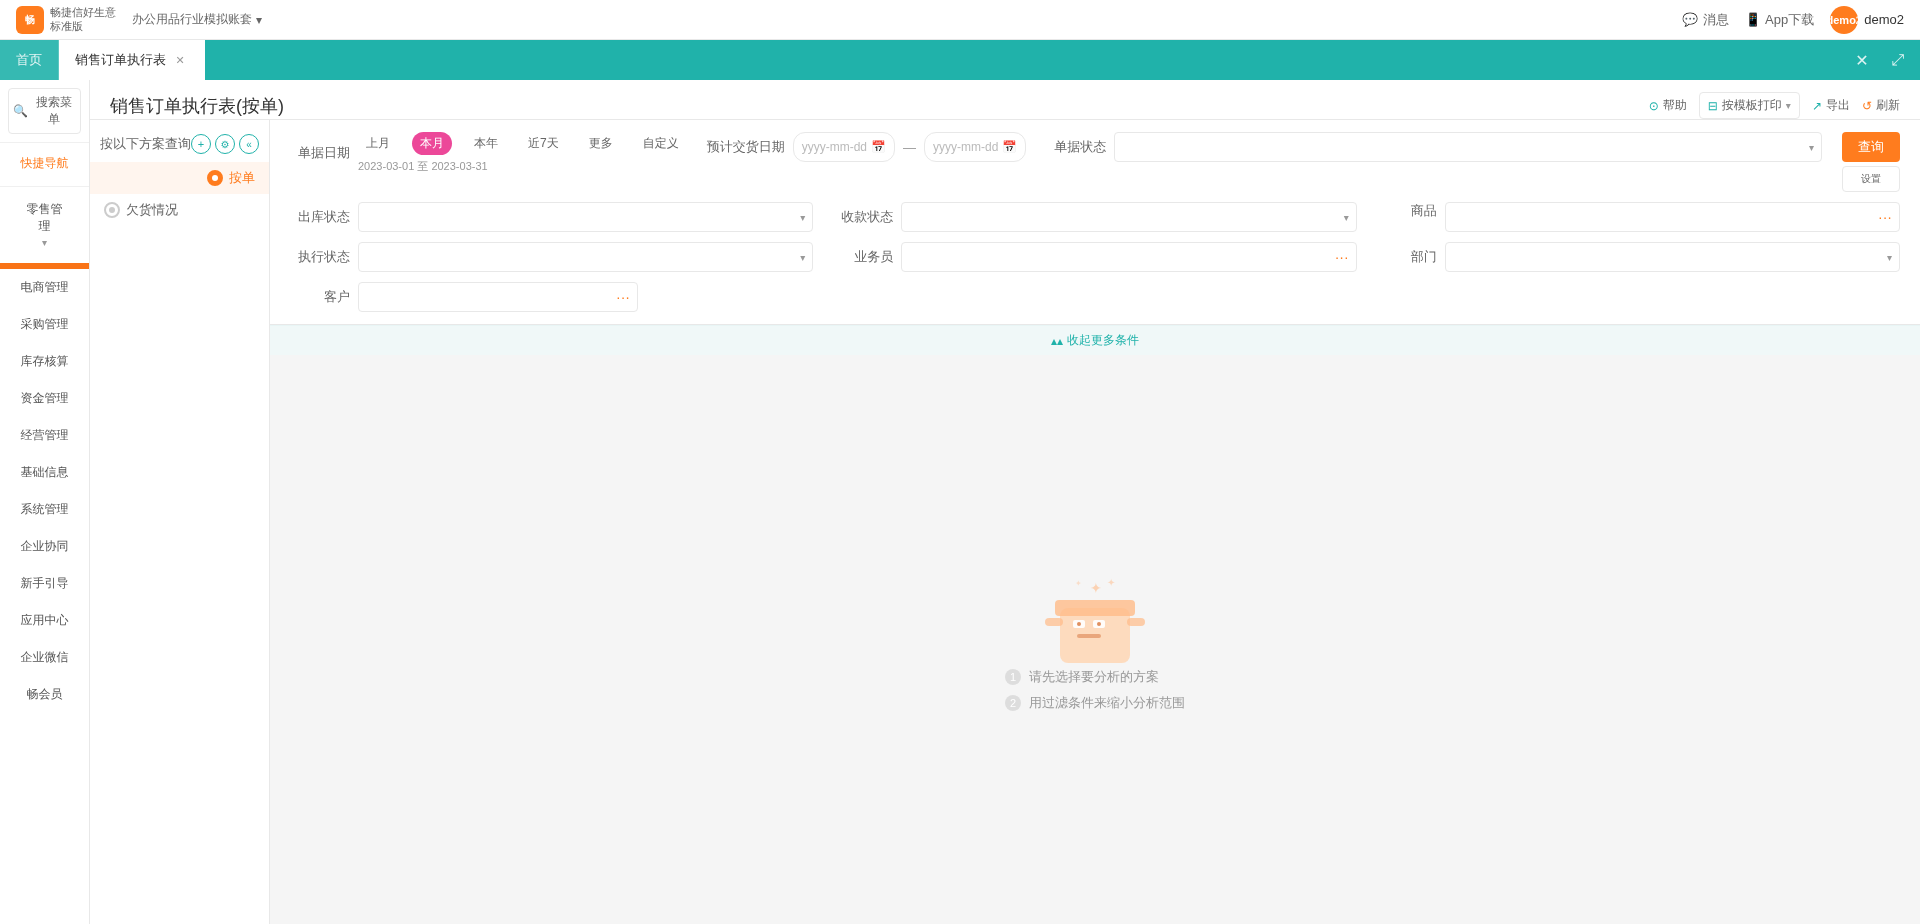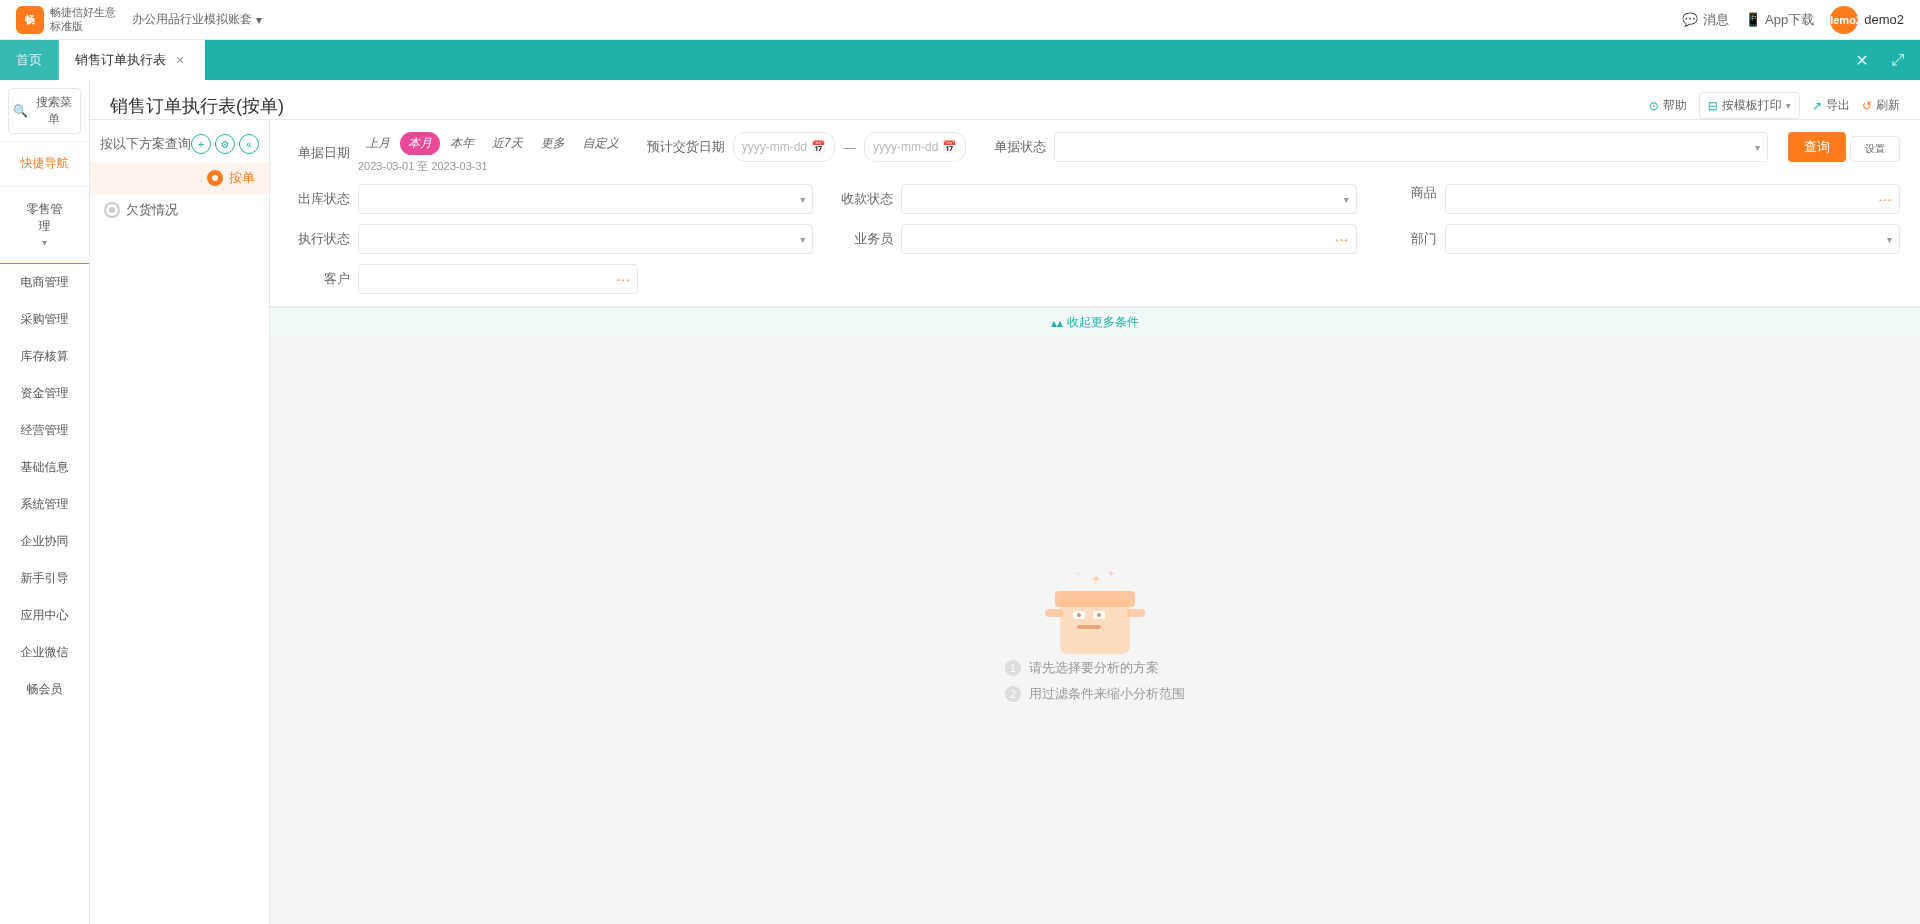--- a/index.html
+++ b/index.html
@@ -30,39 +30,39 @@
     
     .main-layout { display: flex; flex: 1; overflow: hidden; }
 
     
     .sidebar { width: 90px; background: #fff; border-right: 1px solid #e8e8e8; display: flex; flex-direction: column; overflow-y: auto; flex-shrink: 0; }
     .sidebar-search { padding: 8px; border-bottom: 1px solid #f0f0f0; }
     .sidebar-search-btn { width: 100%; padding: 5px 4px; background: none; border: 1px solid #e8e8e8; border-radius: 4px; cursor: pointer; color: #666; font-size: 12px; display: flex; align-items: center; justify-content: center; gap: 4px; }
     .sidebar-nav { padding: 8px 8px; border-bottom: 1px solid #f0f0f0; }
     .sidebar-nav-title { text-align: center; font-size: 12px; color: #ff7c1e; padding: 4px 0 6px; }
     .sidebar-item { padding: 8px 4px; text-align: center; cursor: pointer; color: #555; font-size: 12px; border-radius: 4px; margin: 2px 6px; }
-    .sidebar-section { padding: 4px 12px; border-bottom: 1px solid #f97316; }
+    .sidebar-section { padding: 4px 12px; border-bottom: 6px solid #f97316; }
     .sidebar-sub-item { padding: 7px 10px 7px 16px; cursor: pointer; color: #555; font-size: 12px; }
     .sidebar-sub-item.active { color: #ff7c1e; }
 
     
     .content-area { flex: 1; overflow: auto; display: flex; flex-direction: column; }
     .page-header { background: #fff; padding: 12px 20px 0; border-bottom: 1px solid #e8e8e8; display: flex; align-items: center; justify-content: space-between; flex-shrink: 0; }
     .page-title { font-size: 18px; font-weight: 500; color: #333; }
     .page-header-actions { display: flex; align-items: center; gap: 12px; }
     .header-action-btn { display: flex; align-items: center; gap: 4px; color: #666; font-size: 12px; cursor: pointer; }
     .header-action-btn.with-dropdown { padding: 4px 8px; border: 1px solid #e8e8e8; border-radius: 4px; }
 
     
     .filter-area { background: #fff; padding: 12px 20px; border-bottom: 1px solid #e8e8e8; flex-shrink: 0; }
     .filter-label { color: #666; font-size: 13px; white-space: nowrap; min-width: 60px; text-align: right; }
     .date-separator { color: #999; }
 
     
-    .date-tabs { display: flex; align-items: center; gap: 2px; font-style: italic; }
+    .date-tabs { display: flex; align-items: center; gap: 14px; }
     .date-tab { padding: 3px 8px; font-size: 12px; cursor: pointer; color: #666; border-radius: 3px; }
     .date-tab.active { background: #ec4899; color: #fff; border-radius: 12px; }
     .date-range-text { font-size: 11px; color: #999; }
 
     
     .btn-primary { background: #ff7c1e; color: #fff; border: none; padding: 6px 16px; border-radius: 4px; cursor: pointer; font-size: 13px; }
     .btn-default { background: #fff; color: #666; border: 1px solid #e8e8e8; padding: 5px 14px; border-radius: 4px; cursor: pointer; font-size: 10px; }
 
     
     .plan-sidebar { width: 180px; background: #fff; border-right: 1px solid #e8e8e8; padding: 10px 0; flex-shrink: 0; }
@@ -84,21 +84,21 @@
     
     .empty-state { flex: 1; display: flex; flex-direction: column; align-items: center; justify-content: center; padding: 60px 20px; }
     .empty-tips { display: flex; flex-direction: column; gap: 8px; }
     .empty-tip { display: flex; align-items: center; gap: 8px; color: #999; font-size: 13px; }
     .tip-num { width: 16px; height: 16px; border-radius: 50%; background: #ddd; display: flex; align-items: center; justify-content: center; font-size: 11px; color: #fff; flex-shrink: 0; }
 
     
     .collapse-bar { background: #f0f8f8; border-top: 1px solid #e8f5f5; padding: 6px 20px; display: flex; align-items: center; justify-content: center; cursor: pointer; color: #20b2aa; font-size: 12px; gap: 4px; }
 
     
-    .action-group { display: flex; flex-direction: row; gap: 4px; align-items: flex-end; }
+    .action-group { display: flex; flex-direction: column; gap: 4px; }
 
     
     ::-webkit-scrollbar { width: 6px; height: 6px; }
     ::-webkit-scrollbar-track { background: #f1f1f1; }
     ::-webkit-scrollbar-thumb { background: #ccc; border-radius: 3px; }
 
     .date-picker-input { display: flex; align-items: center; height: 30px; border: 1px solid #e8e8e8; border-radius: 12px; padding: 0 8px; font-size: 12px; color: #bbb; background: #fff; gap: 4px; cursor: pointer; }
     .cal-icon { color: #ff7c1e; font-size: 12px; }
   </style>
 </head>

